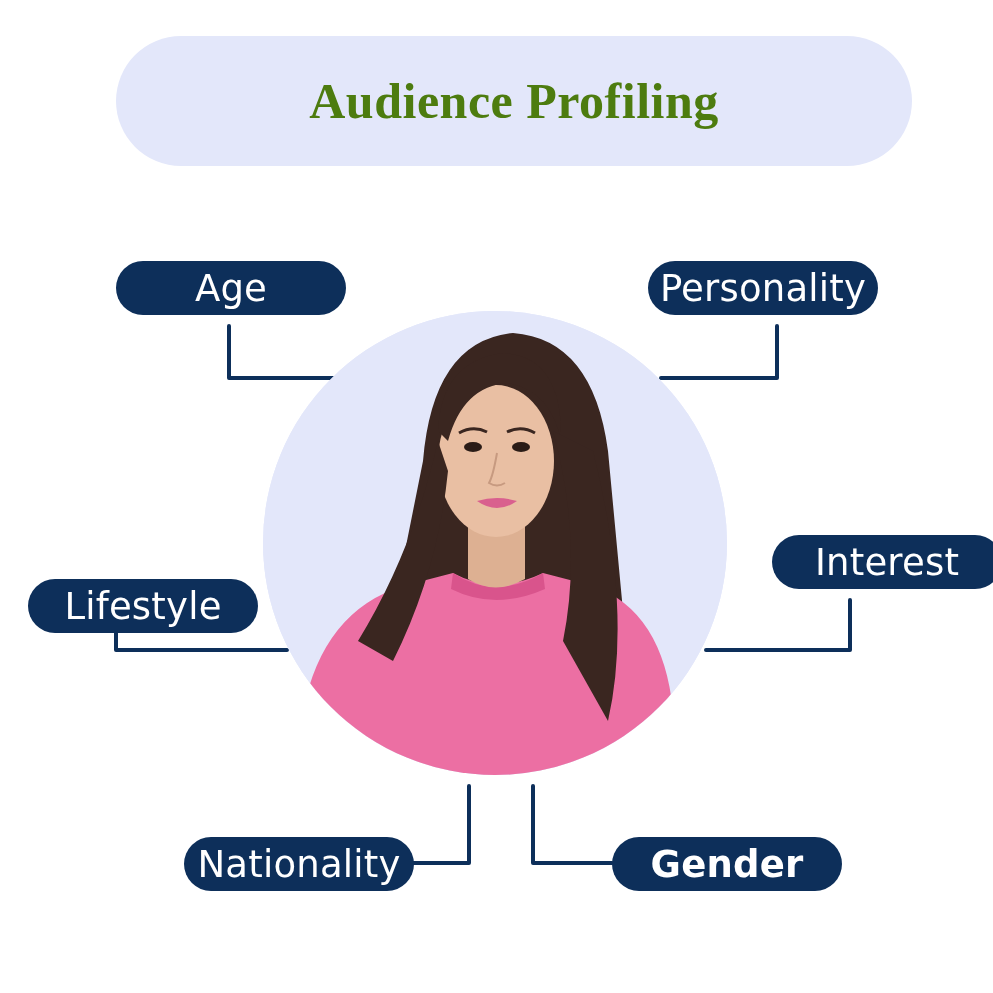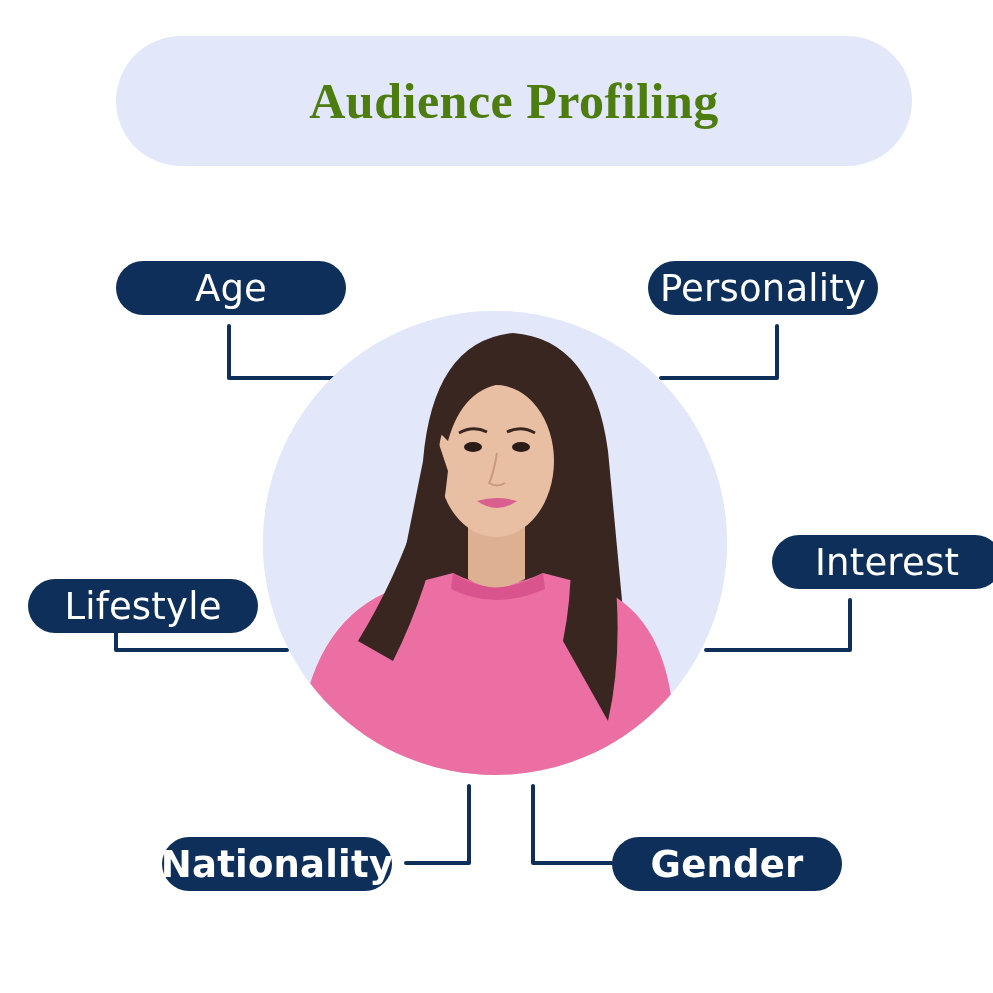--- a/index.html
+++ b/index.html
@@ -81,18 +81,18 @@
 </div>
 <div class="pill" style="left:648px; top:261px;text-align:center;">
   <span>Personality</span>
 </div>
 <div class="pill" style="left:28px; top:535px;margin-top:44px;">
   <span>Lifestyle</span>
 </div>
 <div class="pill" style="left:772px; top:535px;">
   <span>Interest</span>
 </div>
-<div class="pill" style="left:162px; top:837px;font-weight:bold;">
+<div class="pill" style="left:184px; top:837px;">
   <span>Nationality</span>
 </div>
 <div class="pill" style="left:612px; top:837px;font-weight:bold;">
   <span>Gender</span>
 </div>
 
 </body></html>

